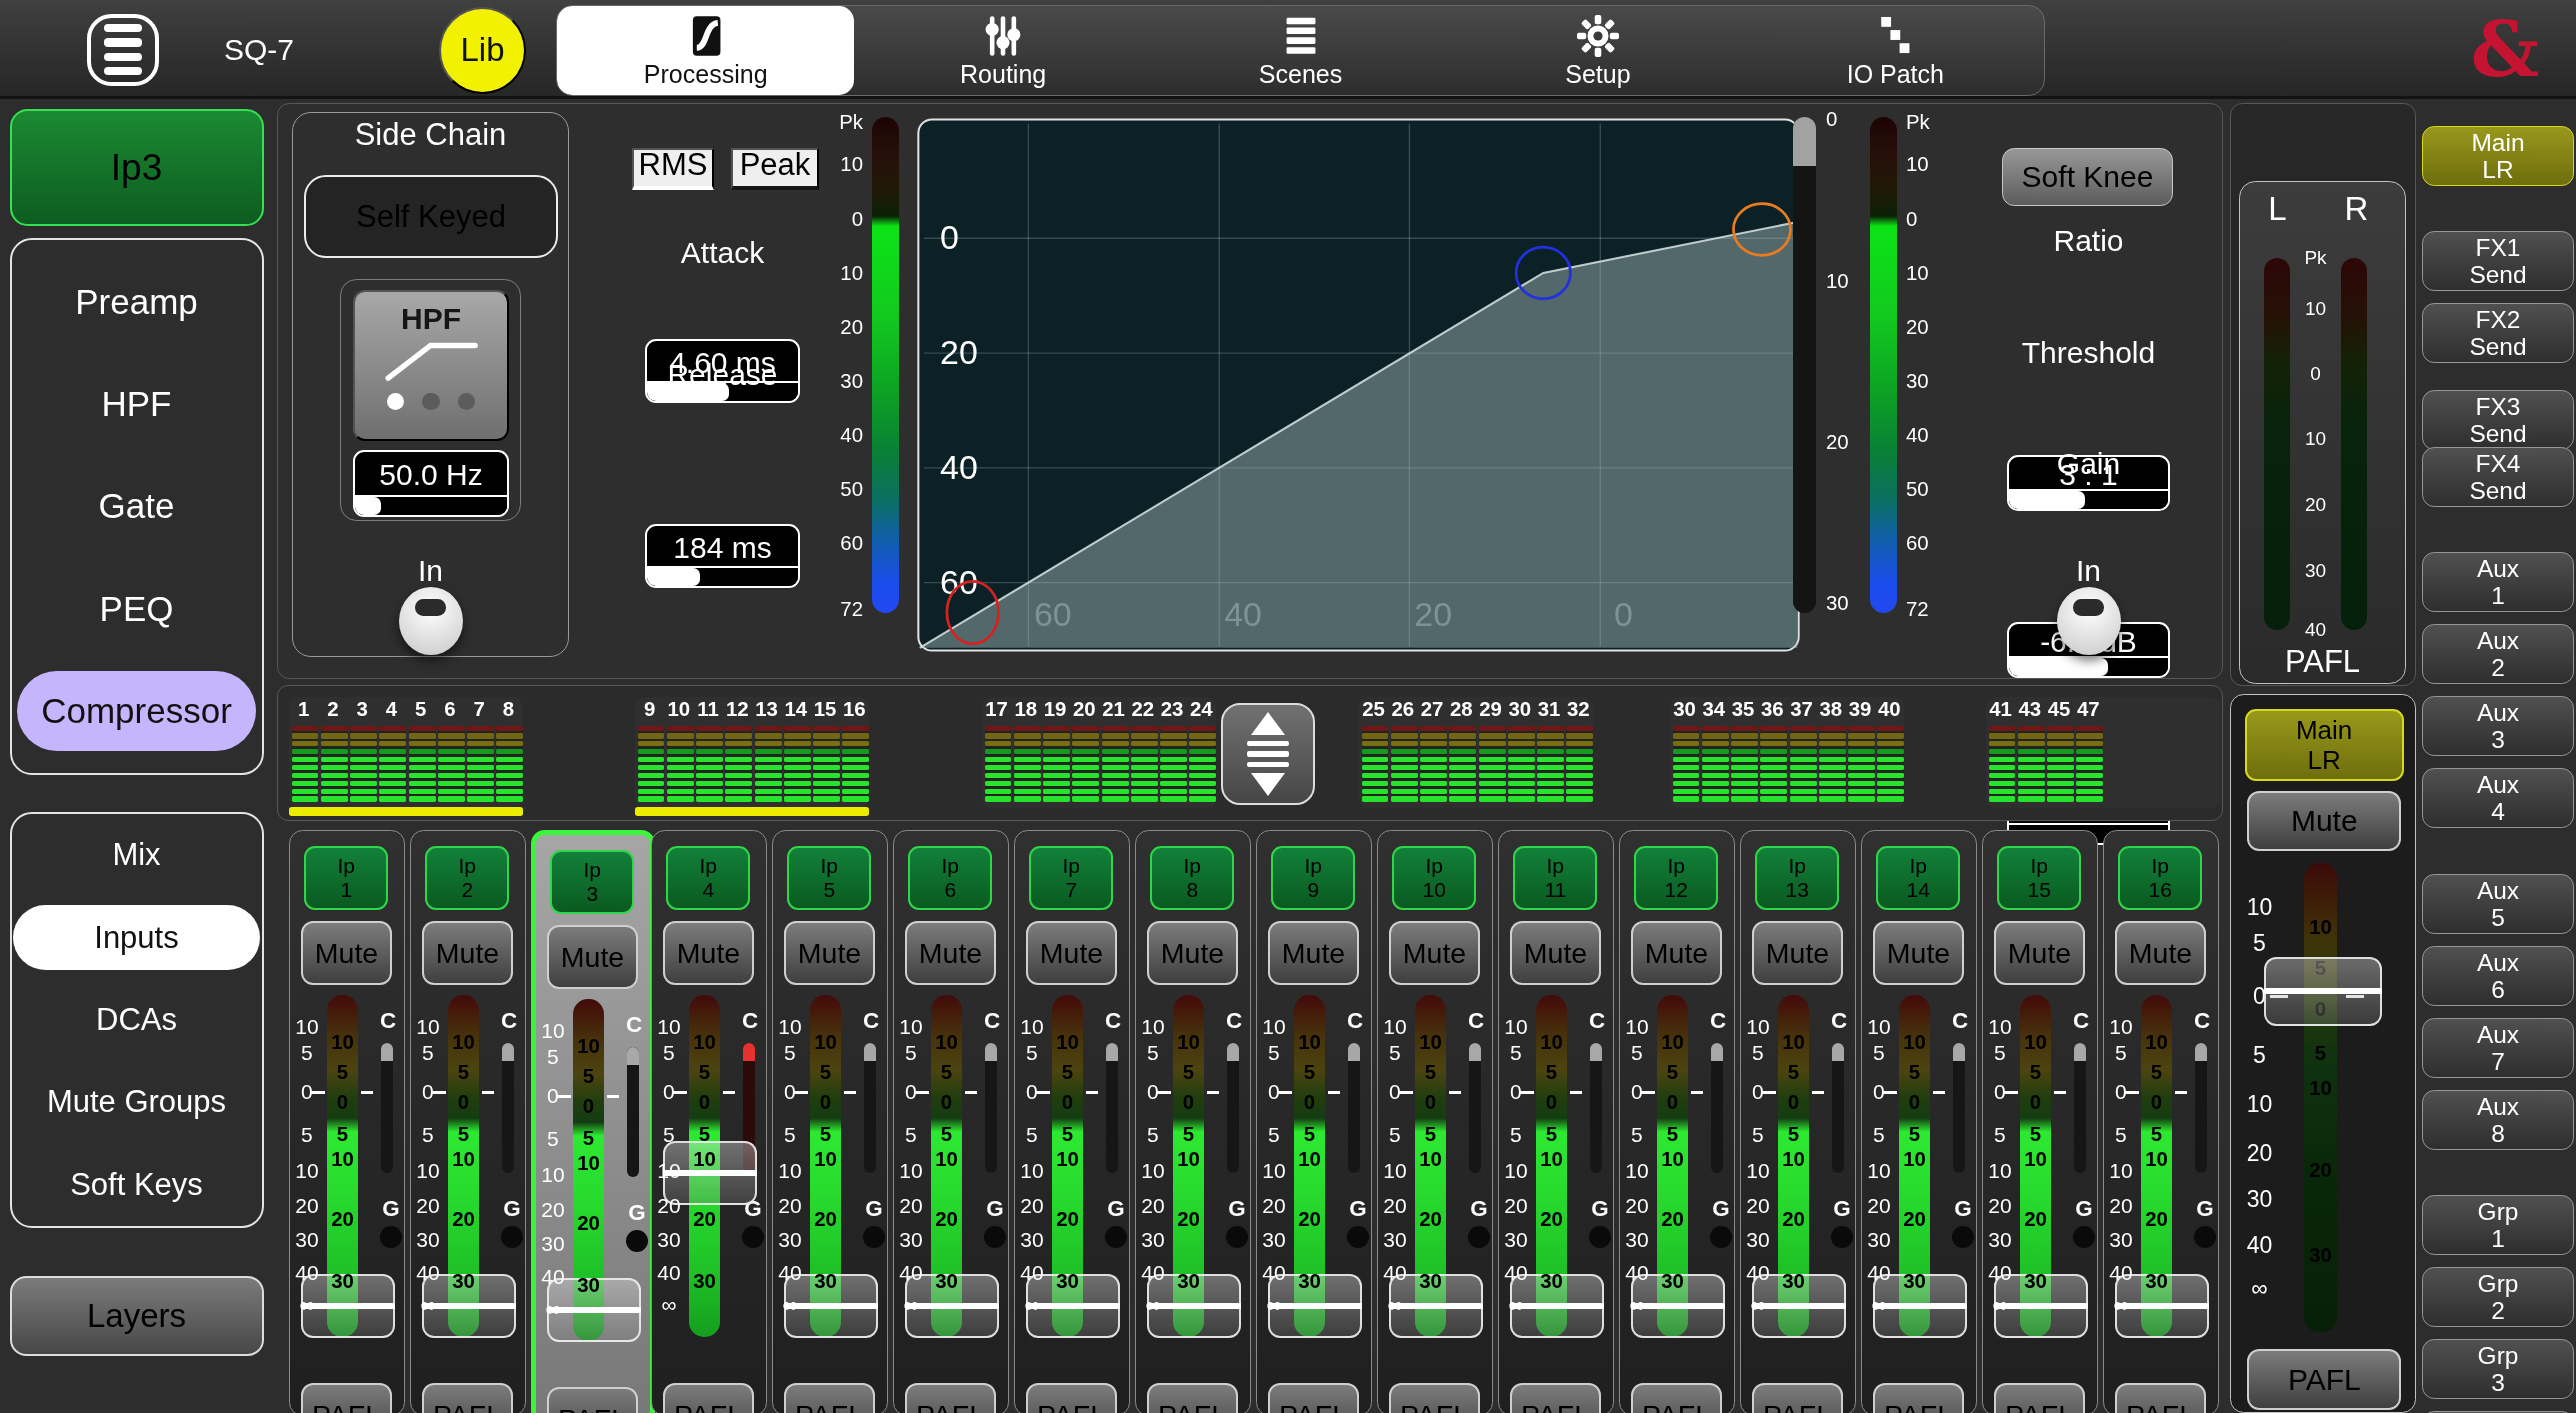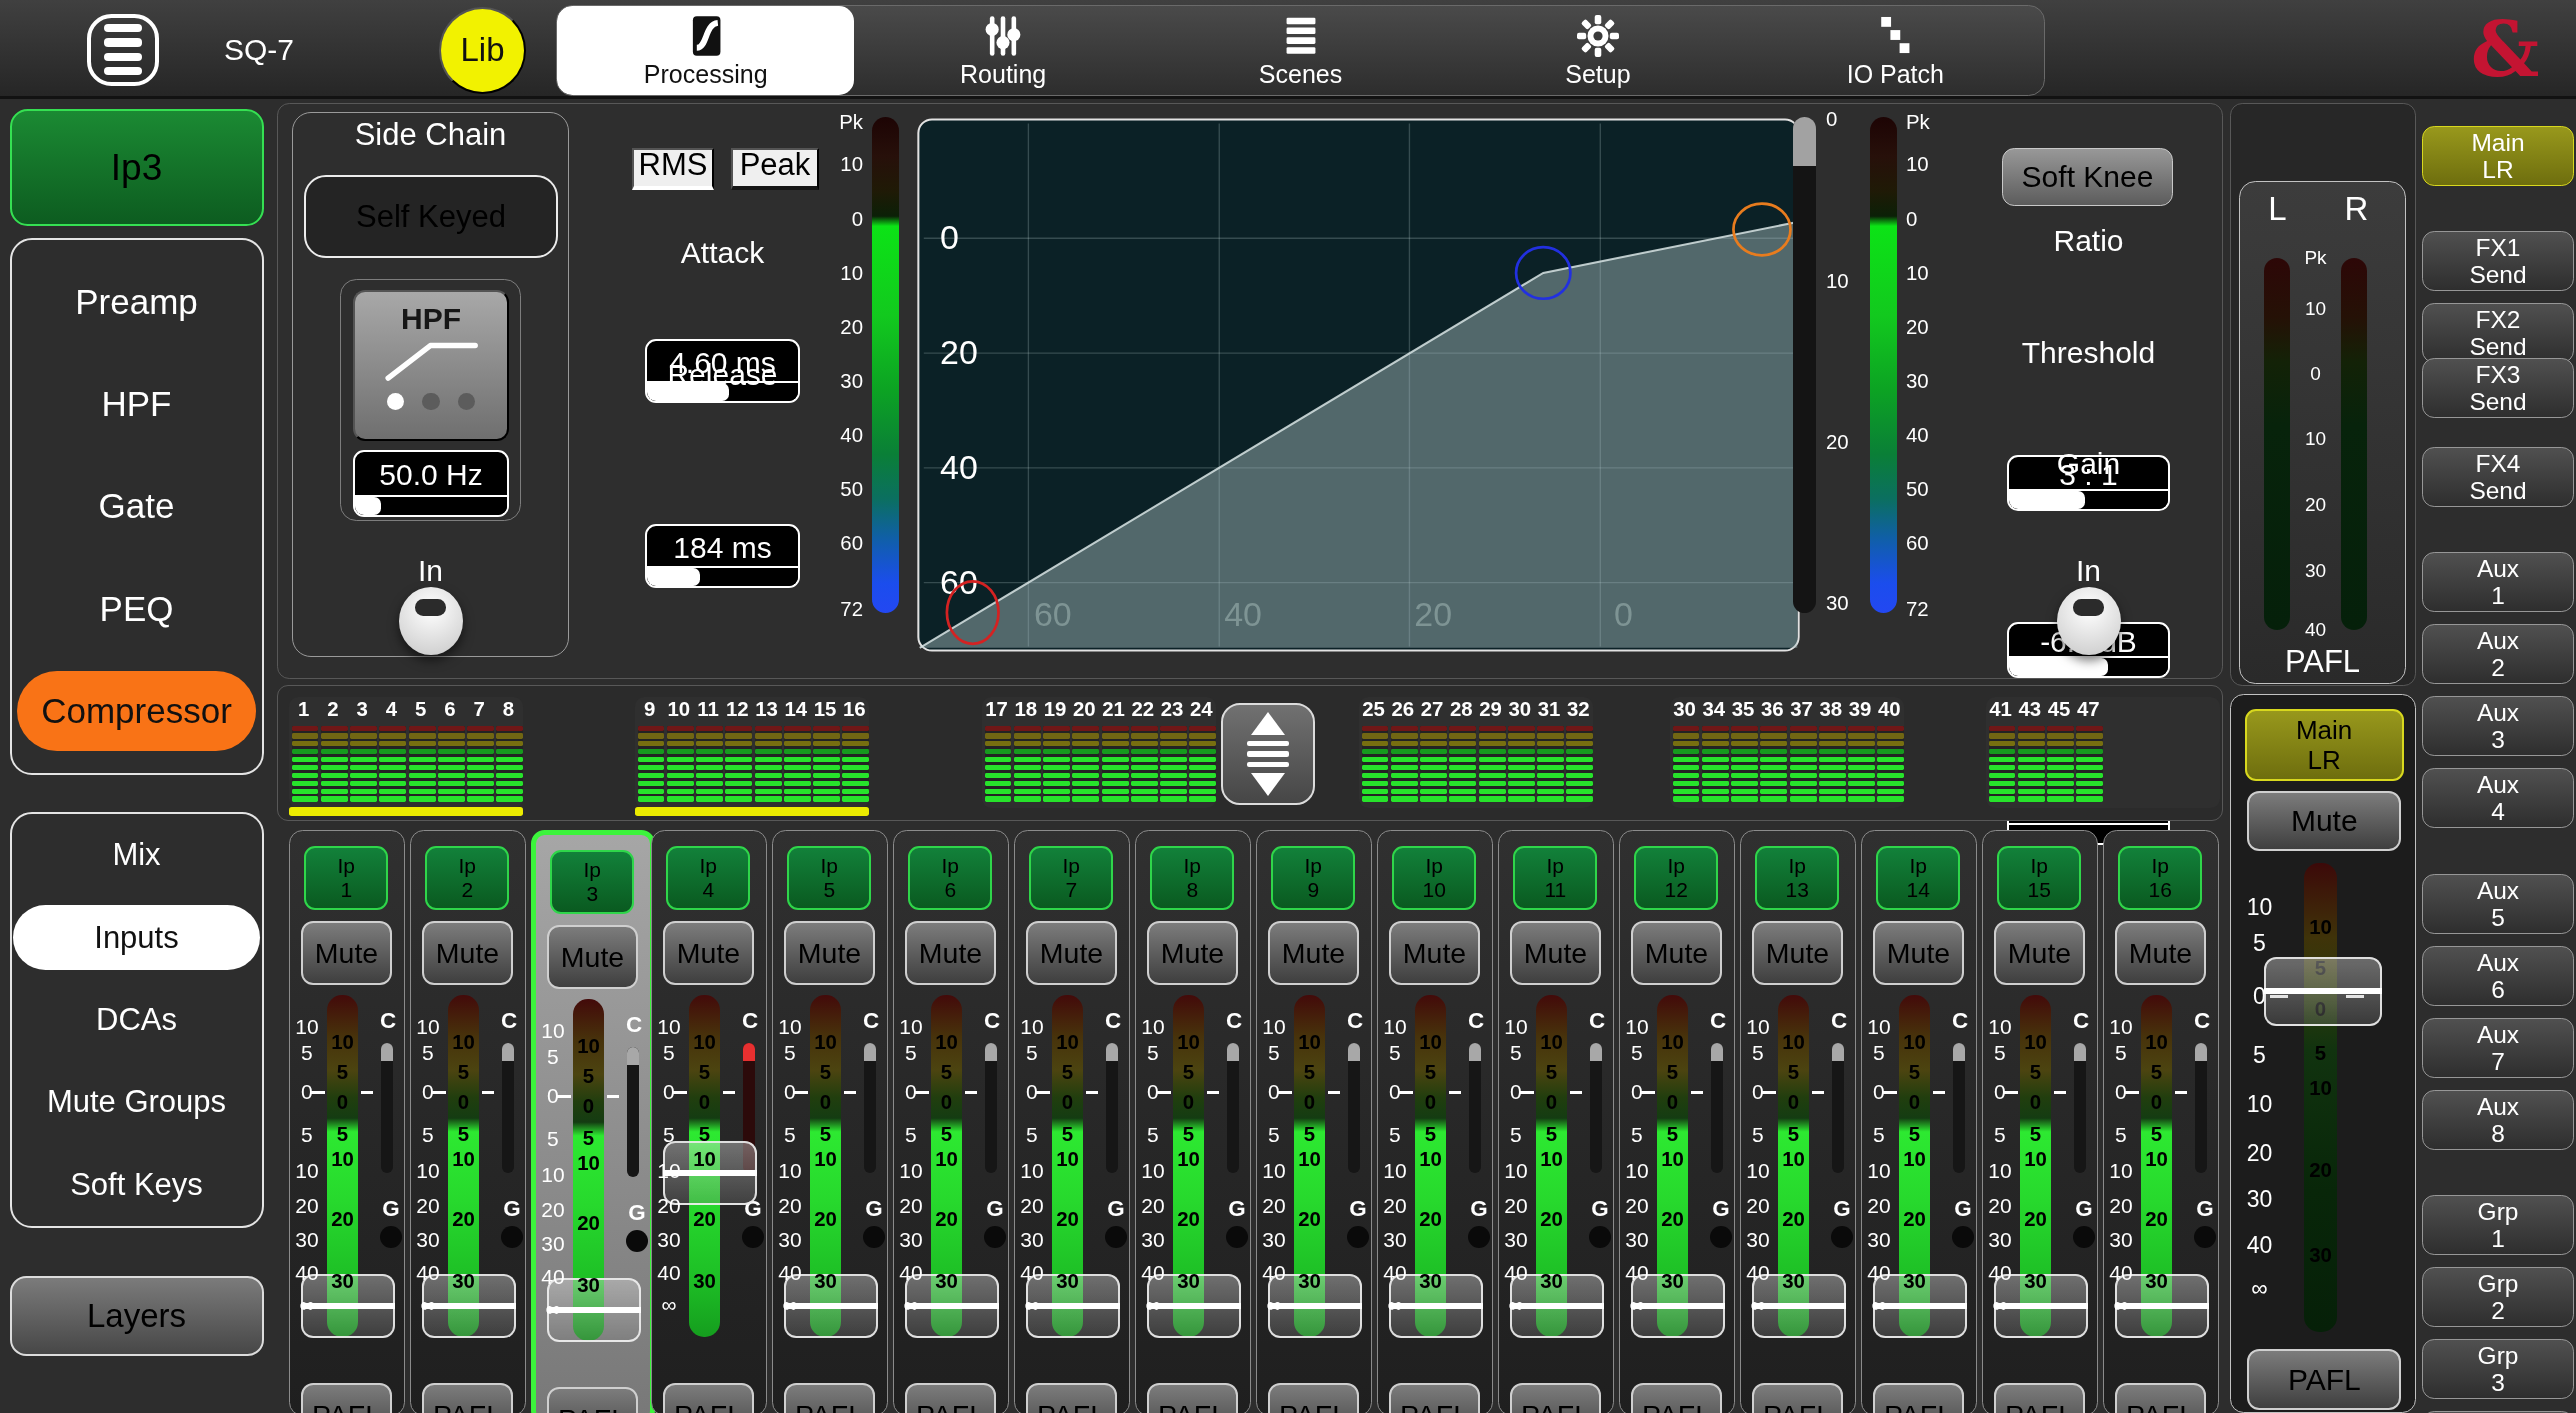--- a/index.html
+++ b/index.html
@@ -25,21 +25,21 @@
   .tab-label{font-size:25px;}
   #amp-logo{left:2461px;top:5.4px;width:88px;height:88px;font-family:"DejaVu Serif",serif;font-weight:bold;
             font-size:76px;color:#c41432;display:flex;align-items:center;justify-content:center;}
 
   
   #ip-select{left:9.5px;top:109px;width:254px;height:117px;background:linear-gradient(#1b8a33,#0d5c20);
              border:2.7px solid #35e052;border-radius:17.7px;font-size:37px;}
   #proc-list{left:9.5px;top:238px;width:254px;height:537px;border:2px solid #e4e4e4;border-radius:22px;
              display:flex;flex-direction:column;justify-content:space-around;padding:11px 5.4px;}
   .proc-item{height:80px;border-radius:41px;font-size:35px;display:flex;align-items:center;justify-content:center;color:#fff;}
-  .proc-item.active{background:#f97316;color:#111;}
+  .proc-item.active{background:#c4b5fd;color:#111;}
   #nav-list{left:9.5px;top:812px;width:254px;height:416px;border:2px solid #e4e4e4;border-radius:22px;
             display:flex;flex-direction:column;justify-content:space-around;}
   .nav-item{height:65px;border-radius:33px;font-size:31px;display:flex;align-items:center;justify-content:center;color:#fff;margin:0 1.4px;}
   .nav-item.active{background:#fff;color:#111;}
   #layers-btn{left:9.5px;top:1276px;width:254px;height:80px;background:linear-gradient(#7b7b7b,#474747);
               border:2px solid #dcdcdc;border-radius:16.3px;font-size:33px;}
 
   
   #proc-panel{left:277px;top:103px;width:1946px;height:576px;border:1.4px solid #585858;border-radius:12.2px;background:#2e2e2e;}
   #sidechain{left:292px;top:112px;width:277px;height:545px;border:1.4px solid #9a9a9a;border-radius:19px;}
@@ -392,21 +392,21 @@
       <span>LR</span>
     </button>
     <button class="abs col rbtn" style="top: 231px;">
       <span>FX1</span>
       <span>Send</span>
     </button>
     <button class="abs col rbtn" style="top: 303px;">
       <span>FX2</span>
       <span>Send</span>
     </button>
-    <button class="abs col rbtn" style="top: 358px;">
+    <button class="abs col rbtn" style="top: 390px;">
       <span>FX3</span>
       <span>Send</span>
     </button>
     <button class="abs col rbtn" style="top: 447px;">
       <span>FX4</span>
       <span>Send</span>
     </button>
     <button class="abs col rbtn" style="top: 552px;">
       <span>Aux</span>
       <span>1</span>

